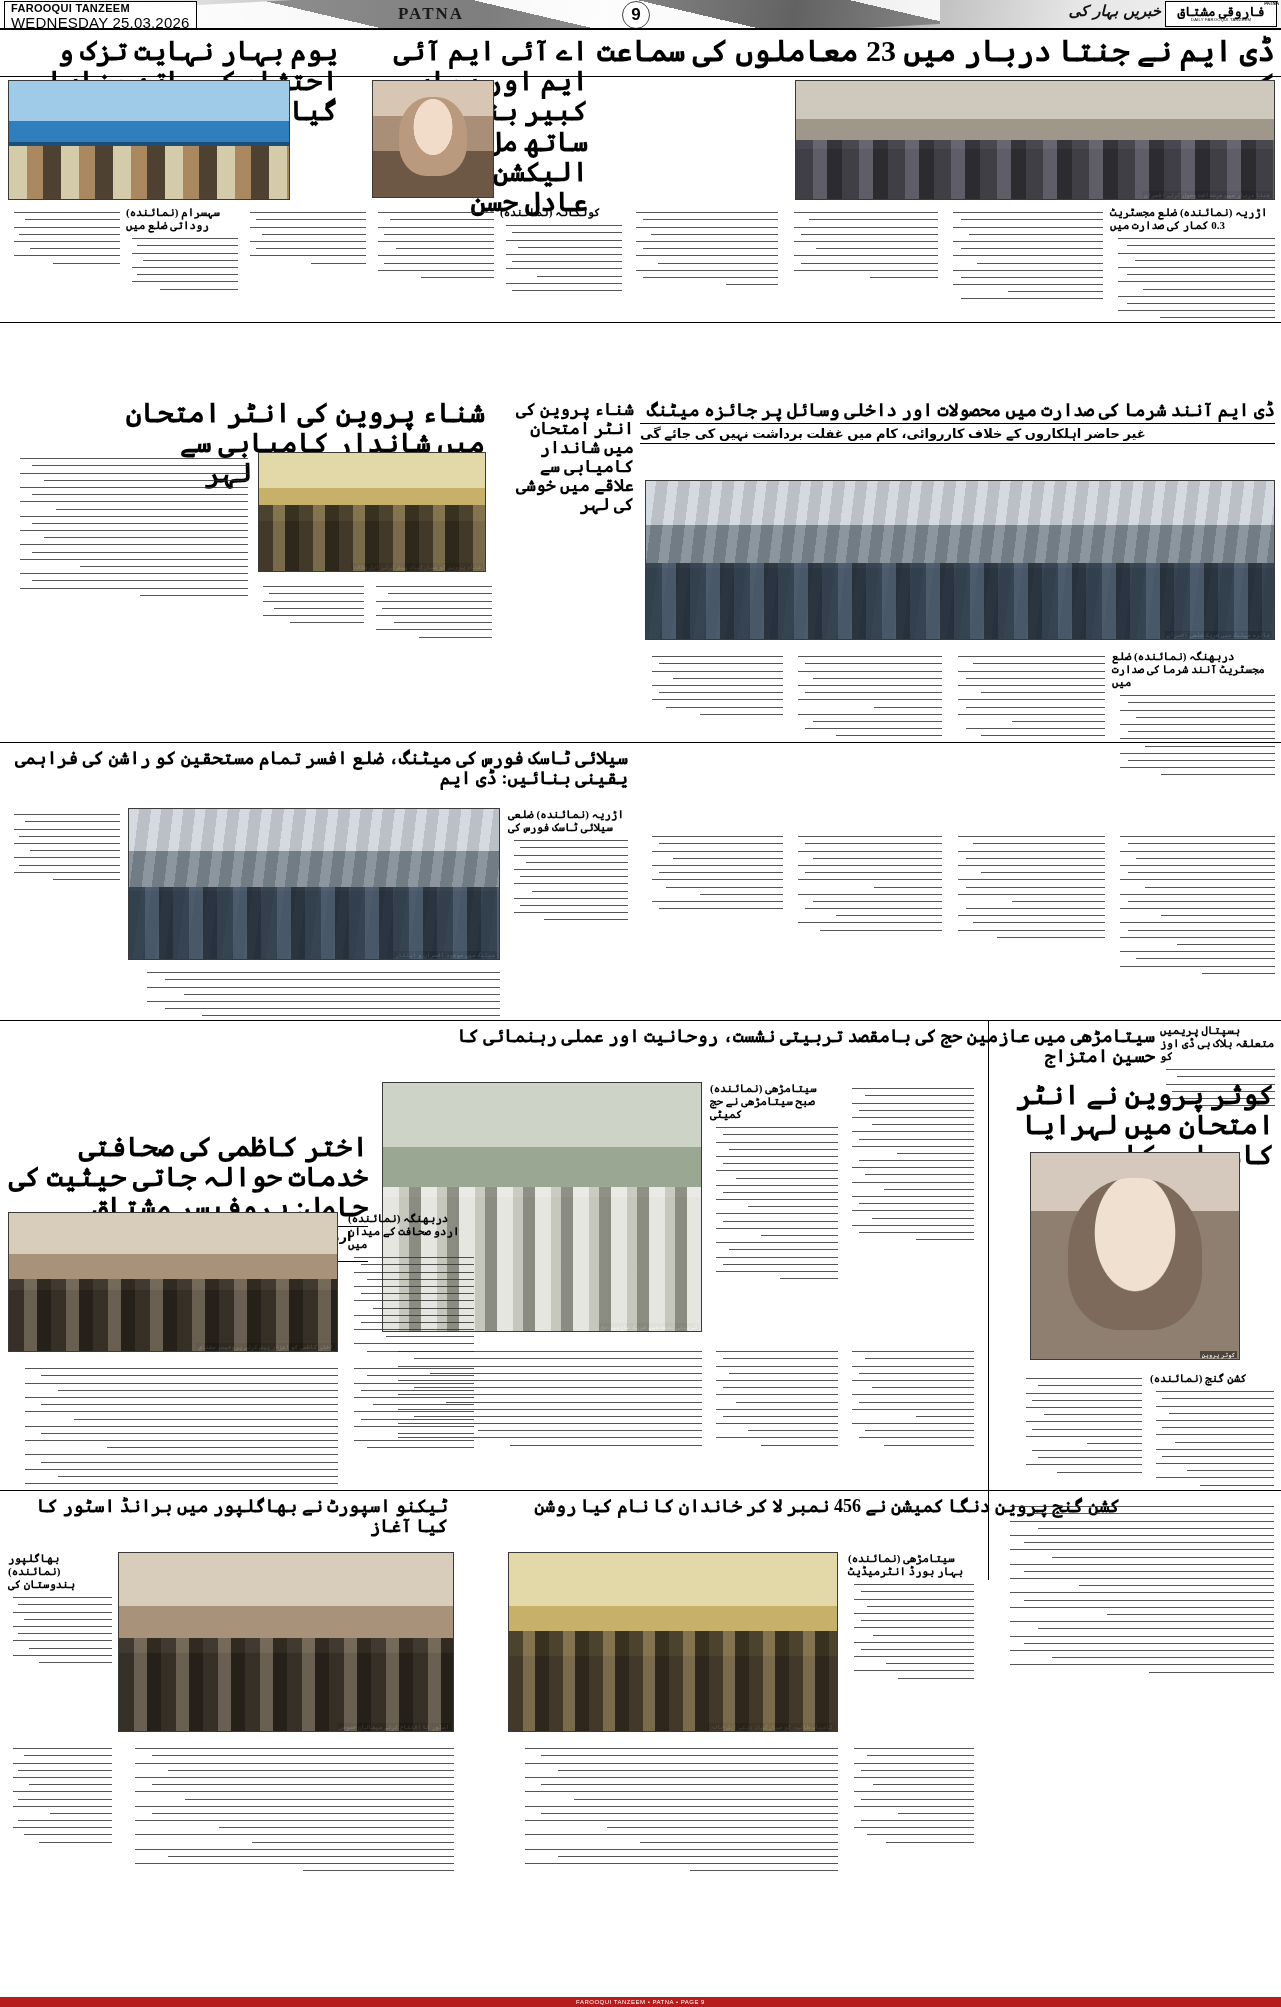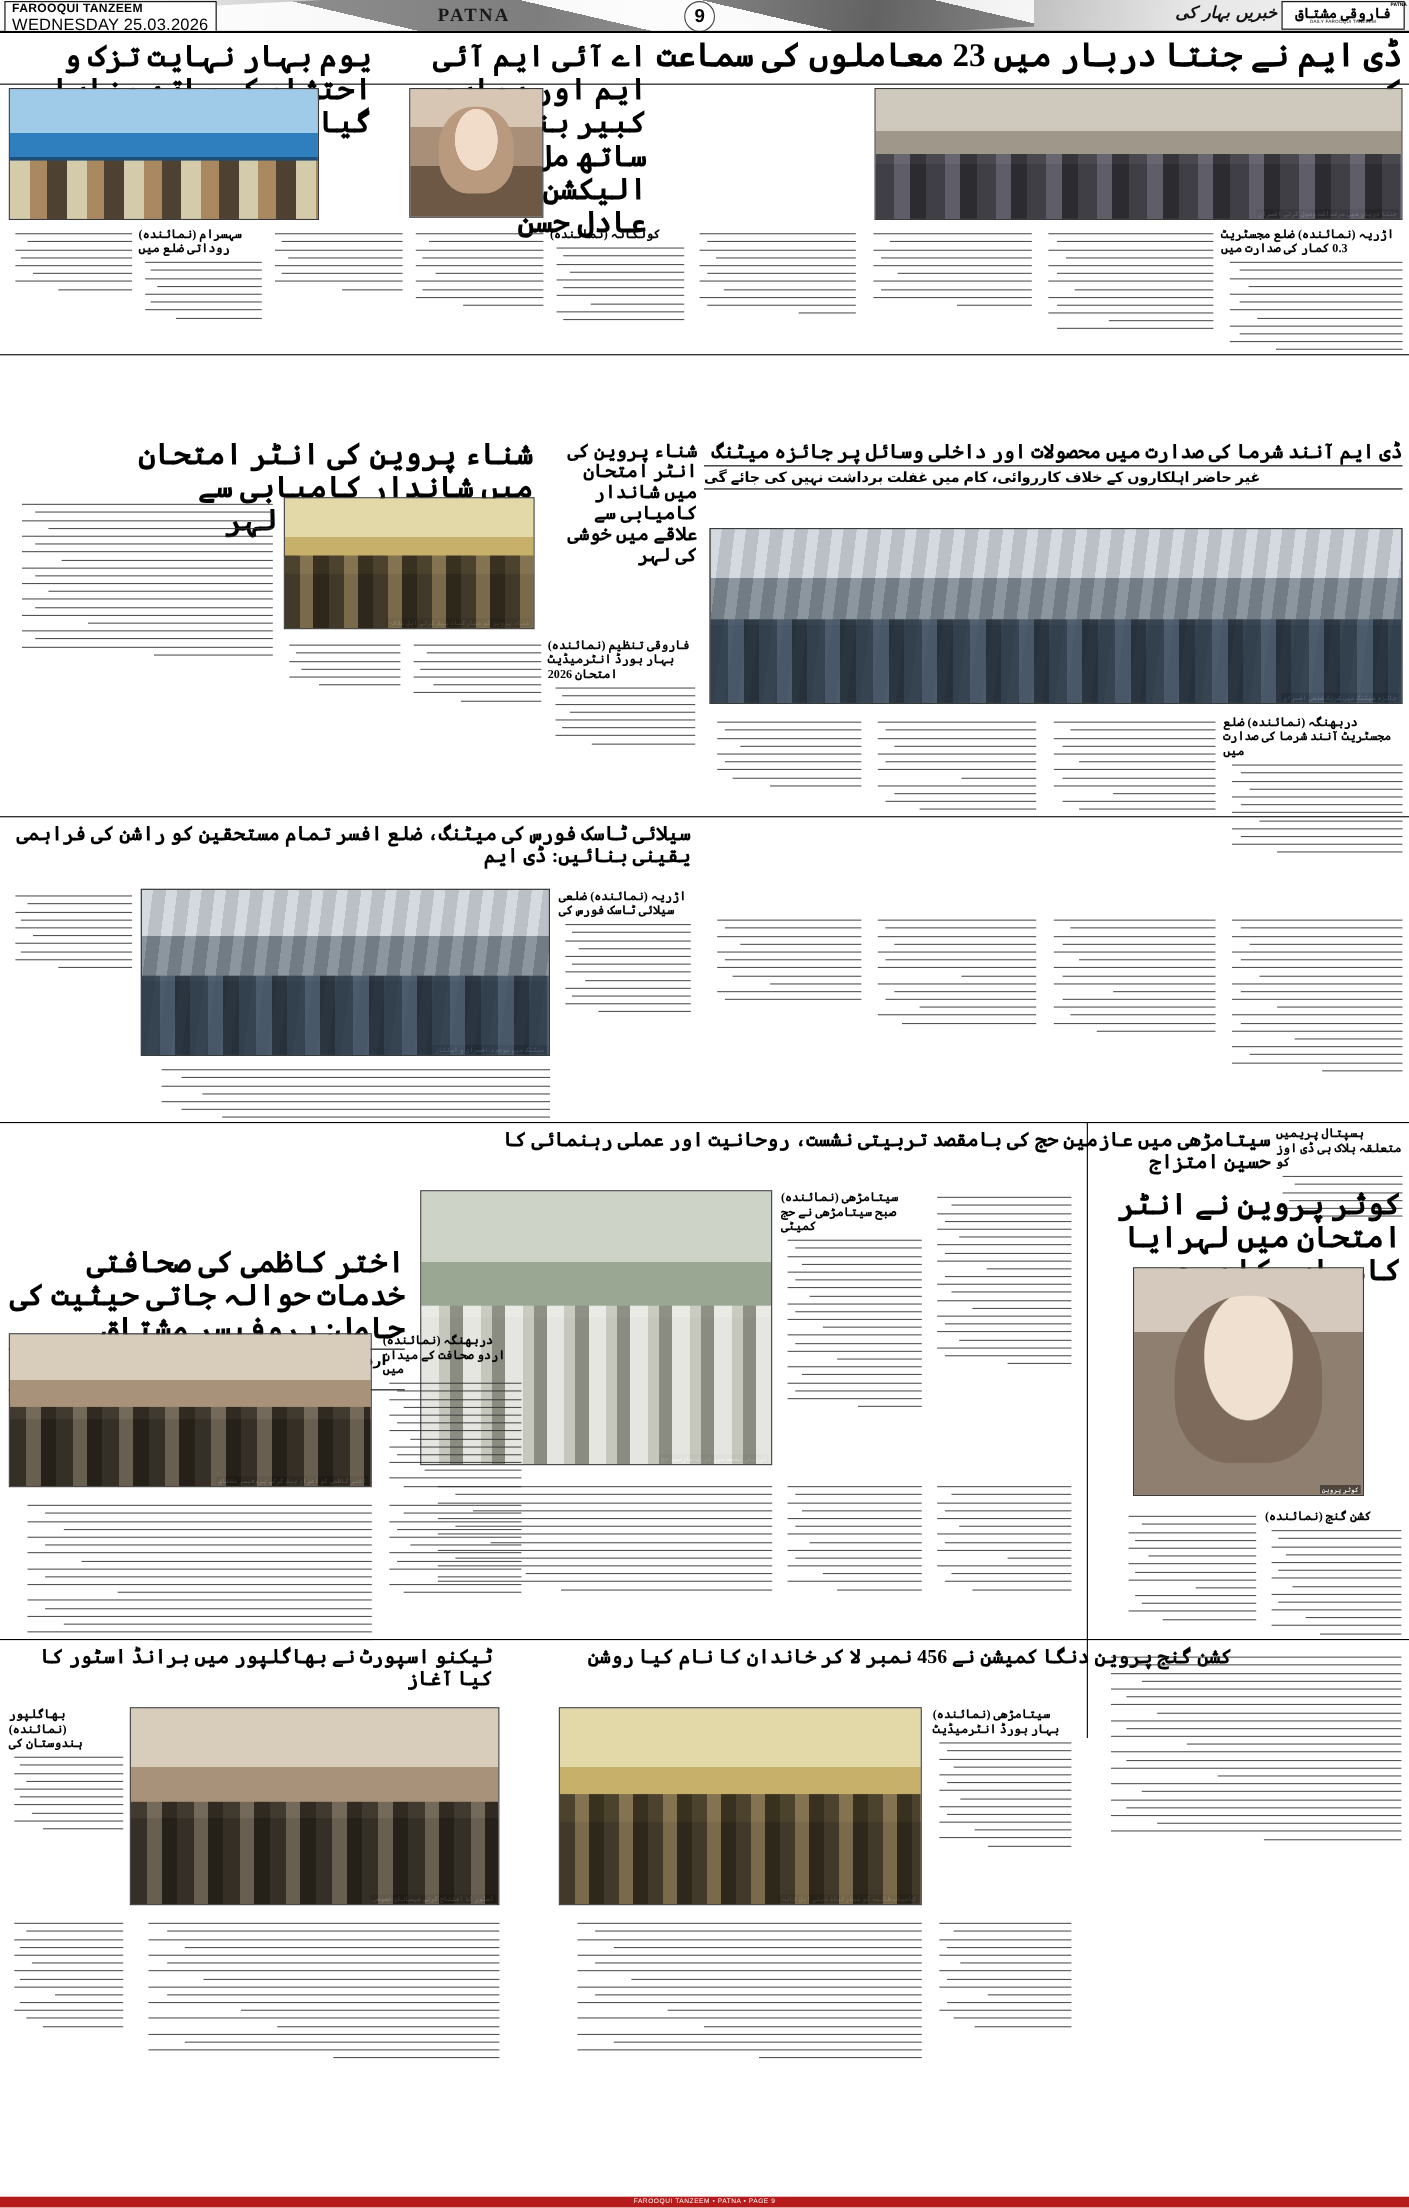--- a/index.html
+++ b/index.html
@@ -376,31 +376,20 @@
       <div class="ln w90"></div>
       <div class="ln w95"></div>
       <div class="ln w80"></div>
     <div class="ln w95"></div>
       <div class="ln w90"></div>
       <div class="ln w95"></div>
       <div class="ln w85"></div>
     <div class="ln w60"></div>
   </div>
 
-  <div class="blk body-col" style="left:498px; top:580px; width:134px;">
-    <div class="dateline">فاروقی تنظیم (نمائندہ) بہار بورڈ انٹرمیڈیٹ امتحان 2026</div>
-    <div class="ln w95"></div>
-      <div class="ln w90"></div>
-      <div class="ln w95"></div>
-      <div class="ln w85"></div>
-    <div class="ln w95"></div>
-      <div class="ln w90"></div>
-      <div class="ln w95"></div>
-      <div class="ln w70"></div>
-  </div>
   <div class="blk body-col" style="left:370px; top:580px; width:122px;">
     <div class="ln w95"></div>
       <div class="ln w85"></div>
       <div class="ln w95"></div>
       <div class="ln w90"></div>
     <div class="ln w95"></div>
       <div class="ln w80"></div>
       <div class="ln w95"></div>
       <div class="ln w60"></div>
   </div>

